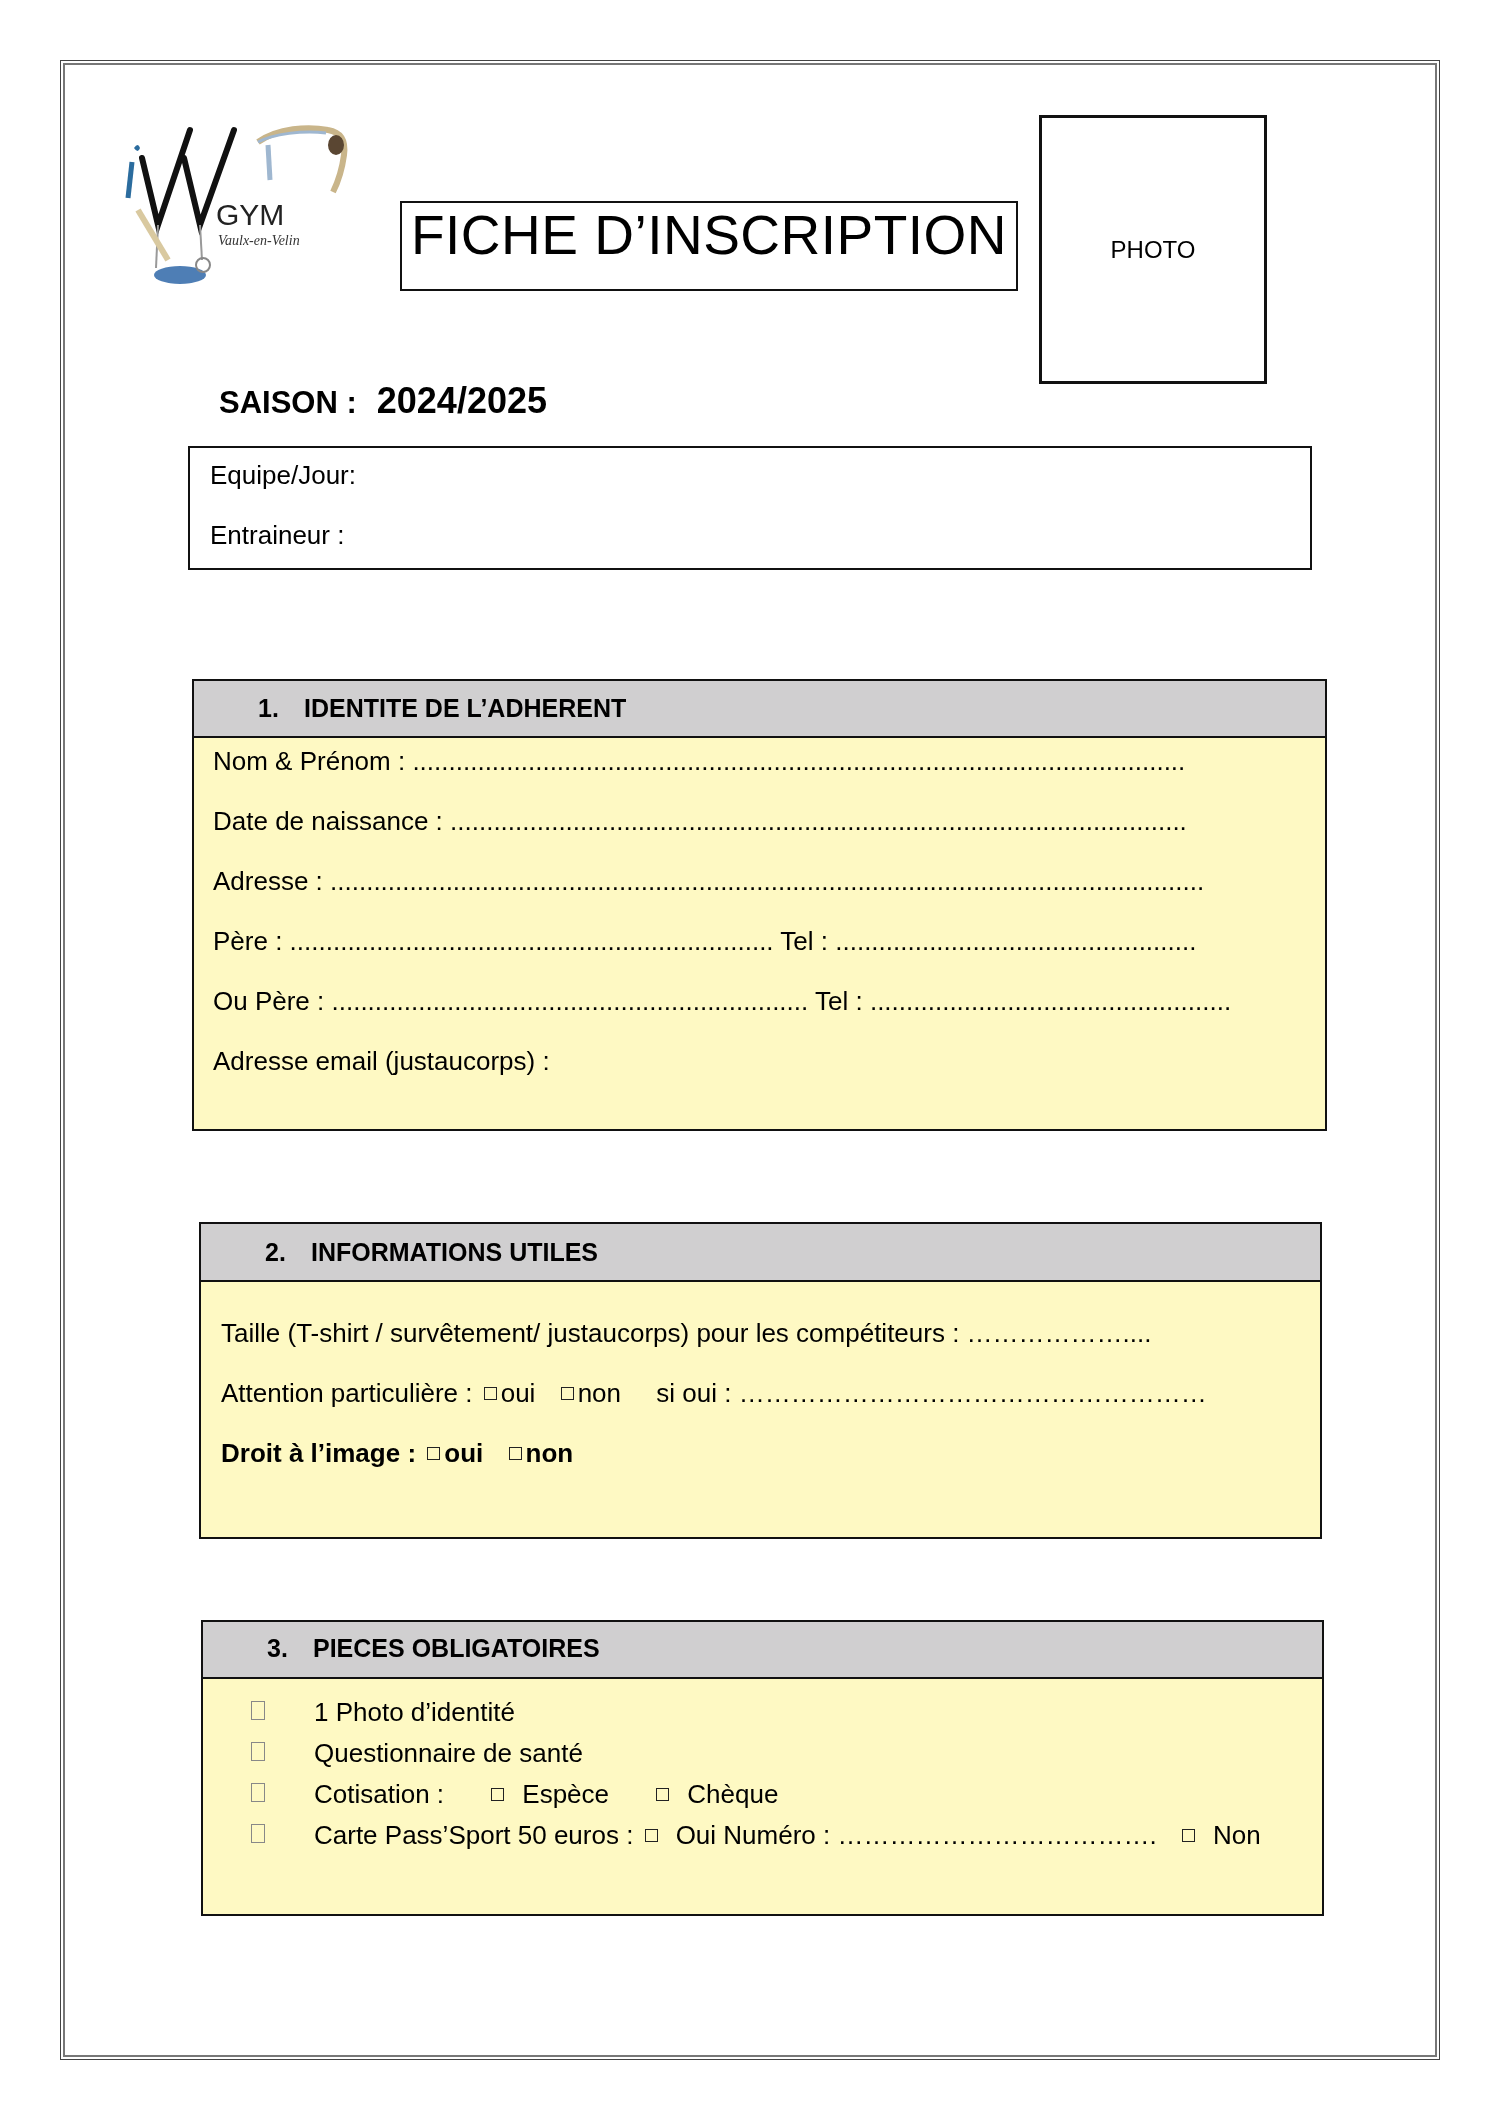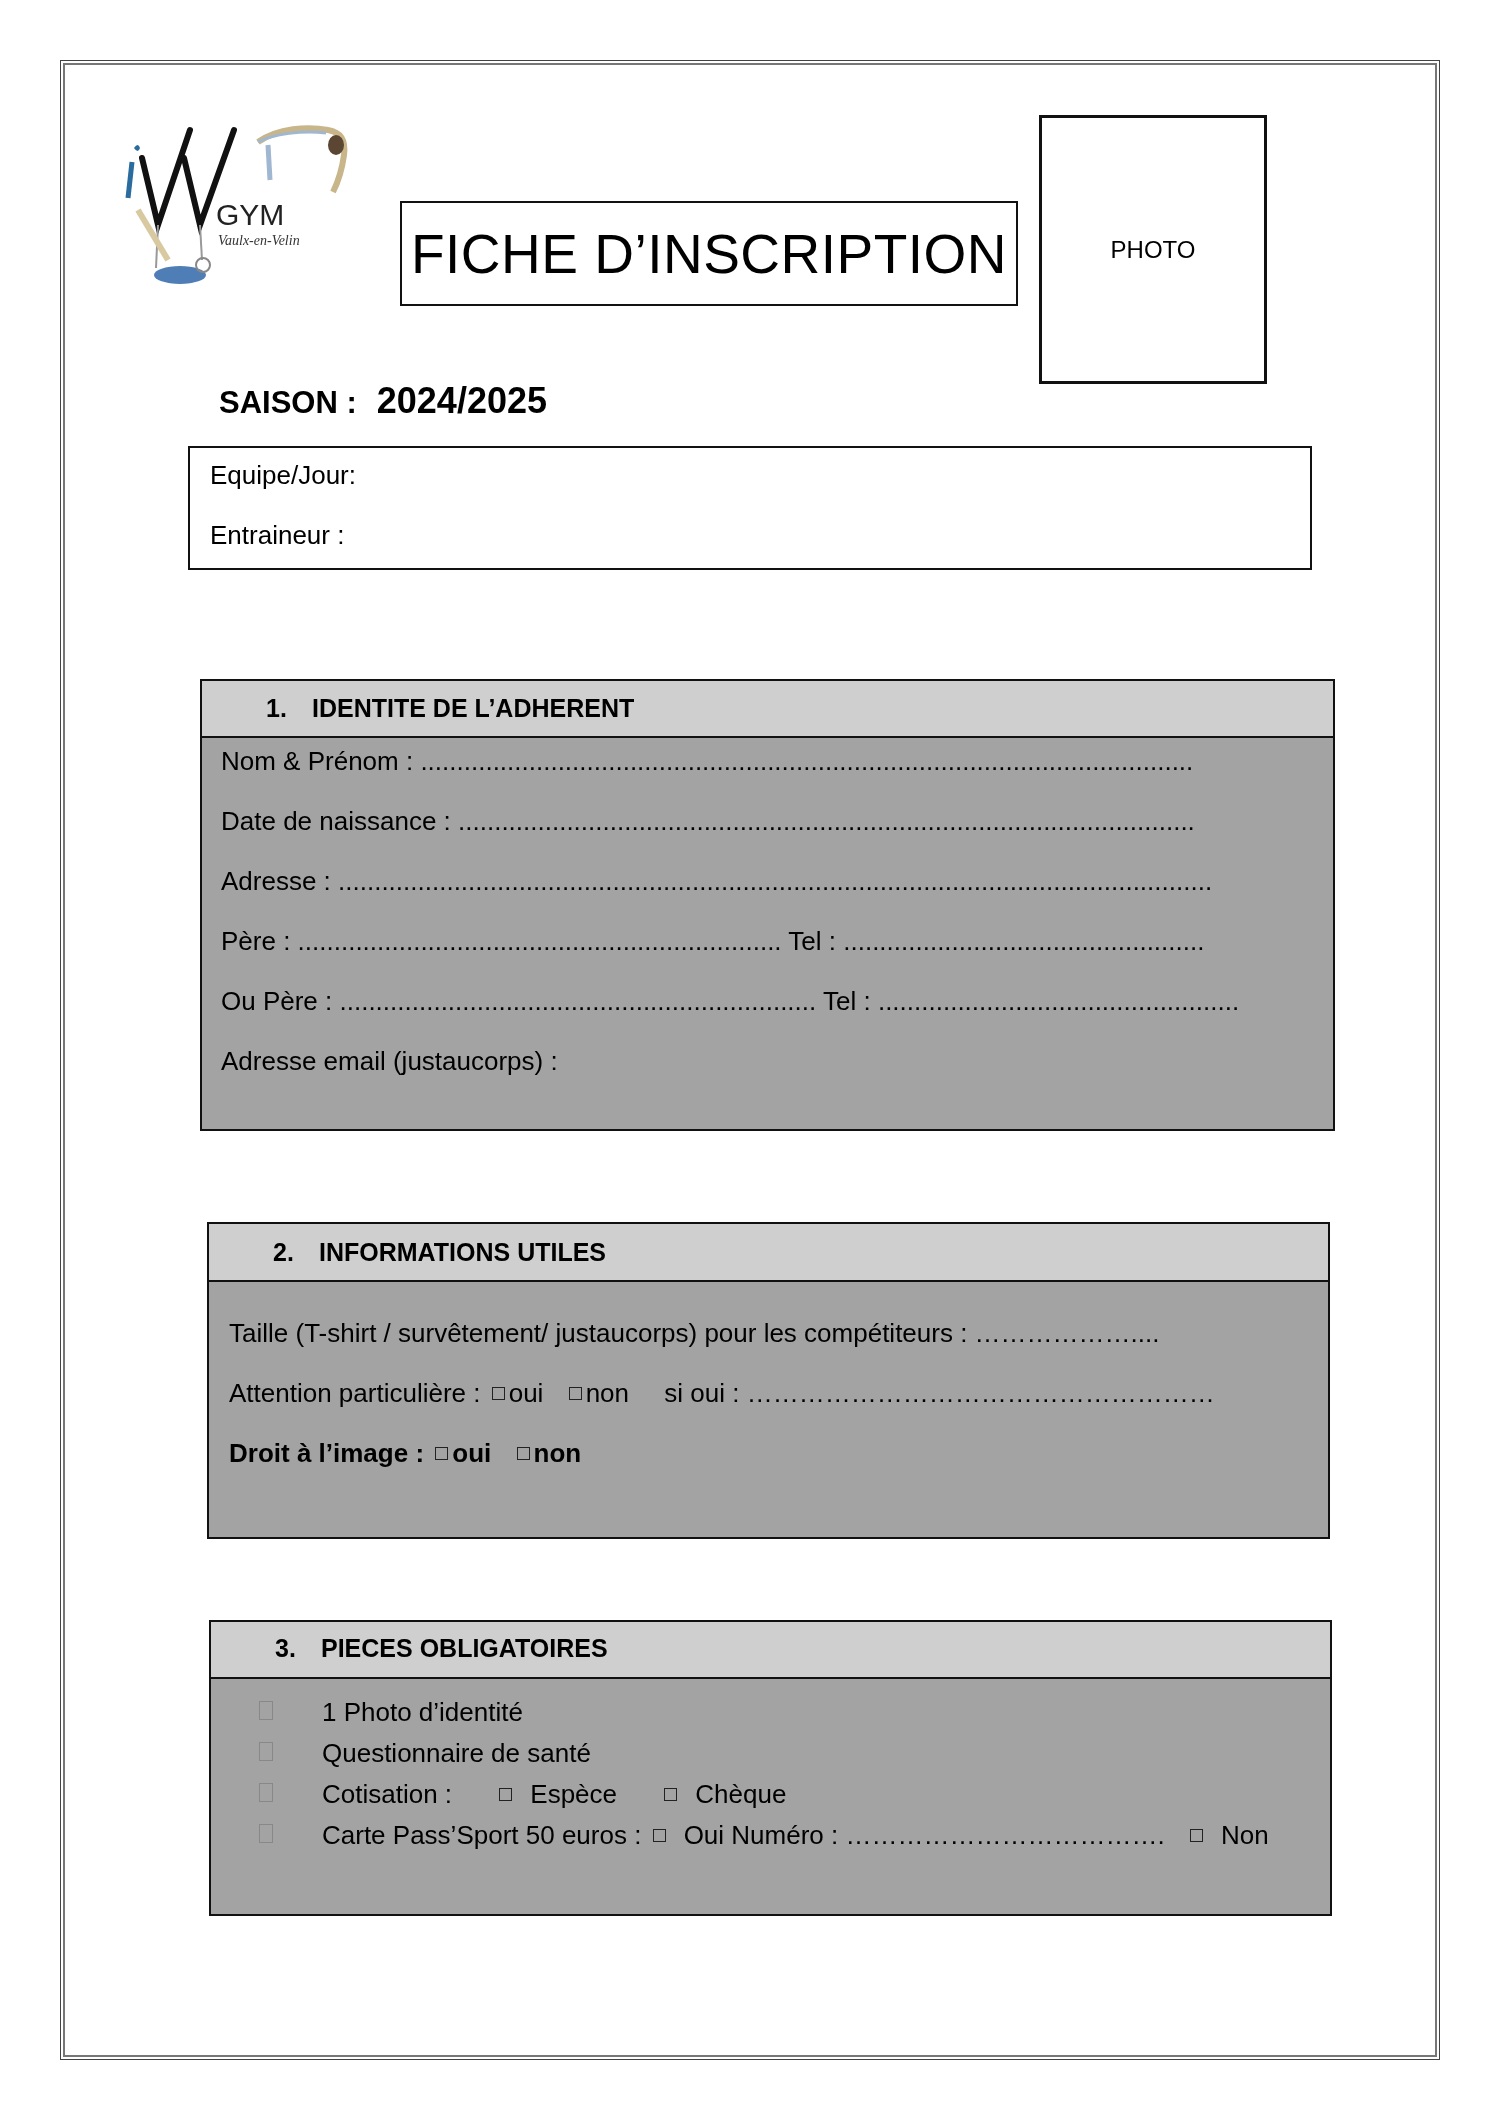--- a/index.html
+++ b/index.html
@@ -3,35 +3,35 @@
 <meta charset="utf-8">
 <style>
   html, body { margin: 0; padding: 0; background: #ffffff; }
   body { width: 1500px; height: 2121px; position: relative; overflow: hidden;
          font-family: "Liberation Sans", "DejaVu Sans", sans-serif; color: #000; }
   .page-frame { position: absolute; left: 60px; top: 60px; width: 1380px; height: 2000px;
                 box-sizing: border-box; border: 1px solid #444; }
   .page-frame::after { content: ""; position: absolute; left: 2px; top: 2px; right: 2px; bottom: 2px;
                        border: 2px solid #777; }
   .logo { position: absolute; left: 118px; top: 100px; width: 250px; height: 190px; }
-  .title-box { position: absolute; left: 400px; top: 201px; width: 618px; height: 105px;
+  .title-box { position: absolute; left: 400px; top: 201px; width: 618px; height: 90px;
                box-sizing: border-box; border: 2.5px solid #111;
-               display: flex; align-items: center; justify-content: center;
+               display: flex; justify-content: center;
                font-size: 55px; letter-spacing: 0.5px; font-weight: normal; }
   .photo-box { position: absolute; left: 1039px; top: 115px; width: 228px; height: 269px;
                box-sizing: border-box; border: 3px solid #111;
                display: flex; align-items: center; justify-content: center;
                font-size: 24px; }
   .season { position: absolute; left: 194px; top: 380px; font-weight: bold; white-space: nowrap; margin-left: 25px; }
   .season .label { font-size: 31px; }
   .season .value { font-size: 36px; margin-left: 20px; }
   .team-box { position: absolute; left: 188px; top: 446px; width: 1124px; height: 124px;
               box-sizing: border-box; border: 2.5px solid #111; }
   .team-box .line { position: absolute; left: 20px; font-size: 26px; white-space: nowrap; }
-  .section { position: absolute; box-sizing: border-box; border: 2.5px solid #111; background: #a3a3a3; margin-left: 8px; }
+  .section { position: absolute; box-sizing: border-box; border: 2.5px solid #111; background: #fef9c3; }
   .section .header { position: absolute; left: 0; top: 0; right: 0; background: #d0cfd0;
                      border-bottom: 2.5px solid #111; box-sizing: border-box; }
   .section .header .htext { position: absolute; font-size: 25px; font-weight: bold; white-space: nowrap; }
   .section .header .num { display: inline-block; width: 46px; }
   .row { position: absolute; font-size: 26px; white-space: nowrap; line-height: 30px; }
   .cb { display: inline-block; width: 11px; height: 11px; border: 1.5px solid #222;
         margin: 0 4px; vertical-align: 2px; }
   .bullet-box { position: absolute; width: 14px; height: 19px; border: 1.5px solid #888; box-sizing: border-box; }
   .gap1 { display: inline-block; width: 14px; }
   .gap2 { display: inline-block; width: 28px; }

